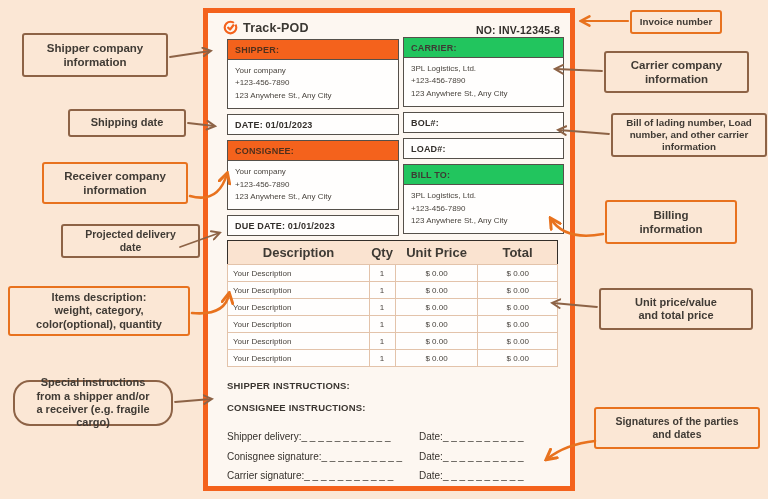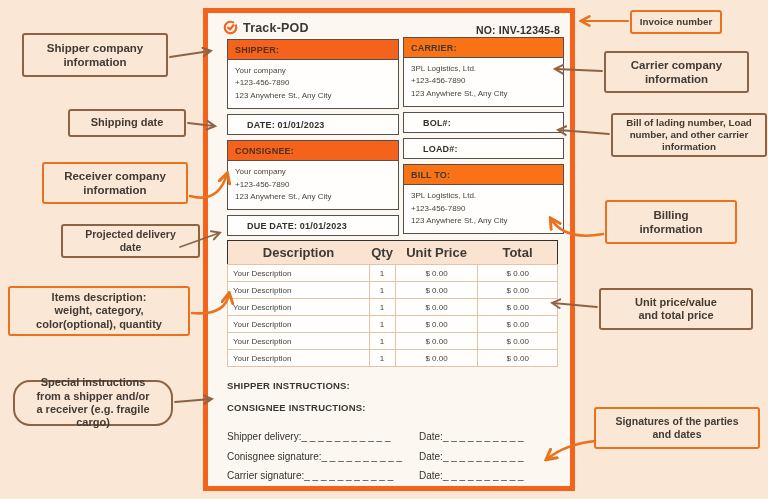--- a/index.html
+++ b/index.html
@@ -23,23 +23,23 @@
   .brand-icon { width:15px; height:15px; display:block; }
   .brand-text { font-size:12.5px; font-weight:bold; color:#3B3833; letter-spacing:.2px; }
   .inv-no { position:absolute; right:10px; top:11px; font-size:10.5px; font-weight:bold; color:#332F2B; letter-spacing:.2px; }
 
   .col-left  { position:absolute; left:19px;  top:26px; width:172px; }
   .col-right { position:absolute; left:195px; top:24px; width:161px; }
 
   .sec { border:1.6px solid #55504A; background:#FFFEFD; margin-bottom:5px; }
   .sec-head { padding:5px 7px 4px; font-size:9px; font-weight:bold; border-bottom:1.6px solid #55504A; letter-spacing:.2px; }
   .sec-head.orange { background:#F4621C; color:#50301C; }
-  .sec-head.peach  { background:#f97316; color:#3E3A34; }
+  .sec-head.peach  { background:#22c55e; color:#3E3A34; }
   .sec-body { padding:5px 7px 6px; font-size:8px; color:#4A453F; line-height:1.55; }
-  .field { border:1.6px solid #55504A; background:#FFFEFD; padding:5px 19px 4px; font-size:9px; font-weight:bold; color:#332F2B; margin-bottom:5px; letter-spacing:.2px; }
+  .field { border:1.6px solid #55504A; background:#FFFEFD; padding:5px 7px 4px; font-size:9px; font-weight:bold; color:#332F2B; margin-bottom:5px; letter-spacing:.2px; }
 
   
   table.items { position:absolute; left:19px; top:227px; width:331px; border-collapse:collapse; table-layout:fixed; }
   table.items thead tr { border:1.8px solid #332E29; }
   table.items th {
     background:#FAE3D0; font-size:13px; font-weight:600; color:#3E3A34;
     padding:4px 2px; height:18px; text-align:center;
   }
   table.items td {
     border:1px solid #E3C3AA; background:#FFFEFD;

